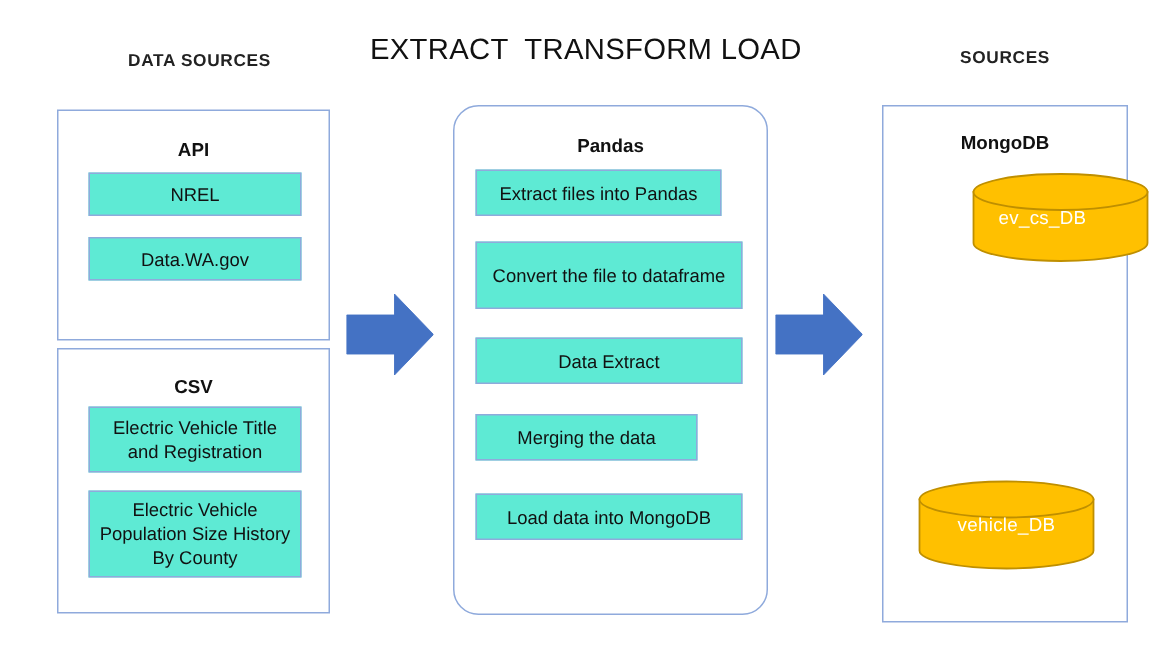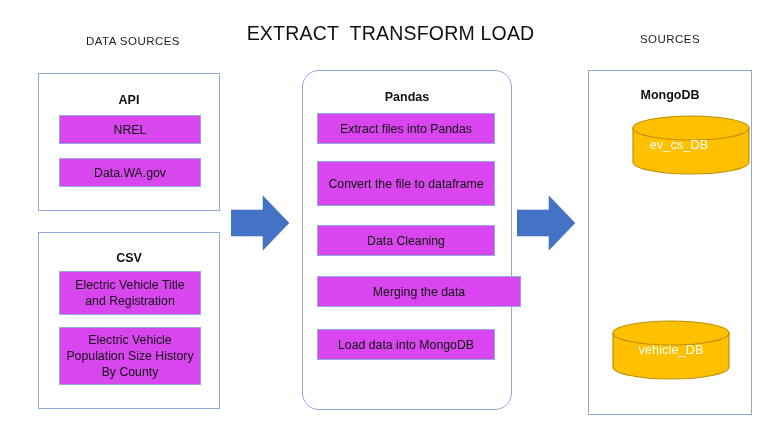--- a/index.html
+++ b/index.html
@@ -25,31 +25,32 @@
     font-size:19.5px;
     letter-spacing:.2px;
     color:#111;
     white-space:pre;
   }
   .col-header{
     font-size:11.5px;
     color:#222;
     text-align:center;
     letter-spacing:.45px;
+    font-weight:bold;
   }
   #hdr-sources{left:40px;top:35px;width:186px;}
   #hdr-database{left:588px;top:33px;width:164px;}
 
   
   .group-box{
     border:1.4px solid #8FAADC;
     background:#ffffff;
     box-sizing:border-box;
   }
-  #box-api{left:38px;top:73px;width:182px;height:138px;}
+  #box-api{left:38px;top:73px;width:182px;height:154px;}
   #box-csv{left:38px;top:232px;width:182px;height:177px;}
   #box-pandas{left:302px;top:70px;width:210px;height:340px;border-radius:17px;}
   #box-mongodb{left:588px;top:70px;width:164px;height:345px;}
 
   .group-title{
     position:absolute;
     left:0;width:100%;
     text-align:center;
     font-size:12.5px;
     font-weight:bold;
@@ -57,51 +58,51 @@
   }
   #title-api{top:19px;}
   #title-csv{top:18px;}
   #title-pandas{top:19px;}
   #title-mongodb{top:17px;}
 
   
   .item-box{
     position:absolute;
     border:1.2px solid #8FAADC;
-    background:#d946ef;
+    background:#5eead4;
     box-sizing:border-box;
     display:flex;
     align-items:center;
     justify-content:center;
     text-align:center;
     font-size:12.3px;
     line-height:16px;
     color:#111;
     padding:2px 4px;
   }
 
   
   #item-nrel        {left:20px;top:41px;width:142px;height:29px;}
   #item-datawagov   {left:20px;top:84px;width:142px;height:29px;}
   
   #item-ev-title    {left:20px;top:38px;width:142px;height:44px;}
   #item-ev-pop      {left:20px;top:94px;width:142px;height:58px;}
   
-  #item-extract     {left:14px;top:42px;width:178px;height:31px;}
+  #item-extract     {left:14px;top:42px;width:164px;height:31px;}
   #item-convert     {left:14px;top:90px;width:178px;height:45px;}
   #item-cleaning    {left:14px;top:154px;width:178px;height:31px;}
-  #item-merging     {left:14px;top:205px;width:204px;height:31px;}
+  #item-merging     {left:14px;top:205px;width:148px;height:31px;}
   #item-load        {left:14px;top:258px;width:178px;height:31px;}
 
   
   .cylinder{
     position:absolute;
     width:116px;height:58px;
   }
-  #cyl-ev-cs  {left:20px;top:45px;padding-left:24px;}
+  #cyl-ev-cs  {left:36px;top:45px;padding-left:24px;}
   #cyl-ev     {left:24px;top:150px;}
   #cyl-vehicle{left:24px;top:250px;}
   .cylinder svg{display:block;width:100%;height:100%;overflow:visible;}
   .cyl-label{
     position:absolute;
     left:0;top:0;width:100%;height:100%;
     display:flex;align-items:center;justify-content:center;
     color:#ffffff;
     font-size:12.5px;
     letter-spacing:.2px;
@@ -147,21 +148,21 @@
     </svg>
   </div>
 
   <div class="abs group-box" id="box-pandas">
     <div class="group-title" id="title-pandas">Pandas</div>
 
     <div class="item-box" id="item-extract">Extract files into Pandas</div>
 
     <div class="item-box" id="item-convert">Convert the file to dataframe</div>
 
-    <div class="item-box" id="item-cleaning">Data Cleaning</div>
+    <div class="item-box" id="item-cleaning">Data Extract</div>
 
     <div class="item-box" id="item-merging">Merging the data</div>
 
     <div class="item-box" id="item-load">Load data into MongoDB</div>
   </div>
 
   <div class="abs arrow" id="arrow-2">
     <svg viewBox="0 0 58 54" preserveAspectRatio="none" aria-hidden="true">
       <polygon points="0,14 32,14 32,0 58,27 32,54 32,40 0,40" fill="#4472C4" stroke="#4472C4" stroke-width="0.6"></polygon>
     </svg>

